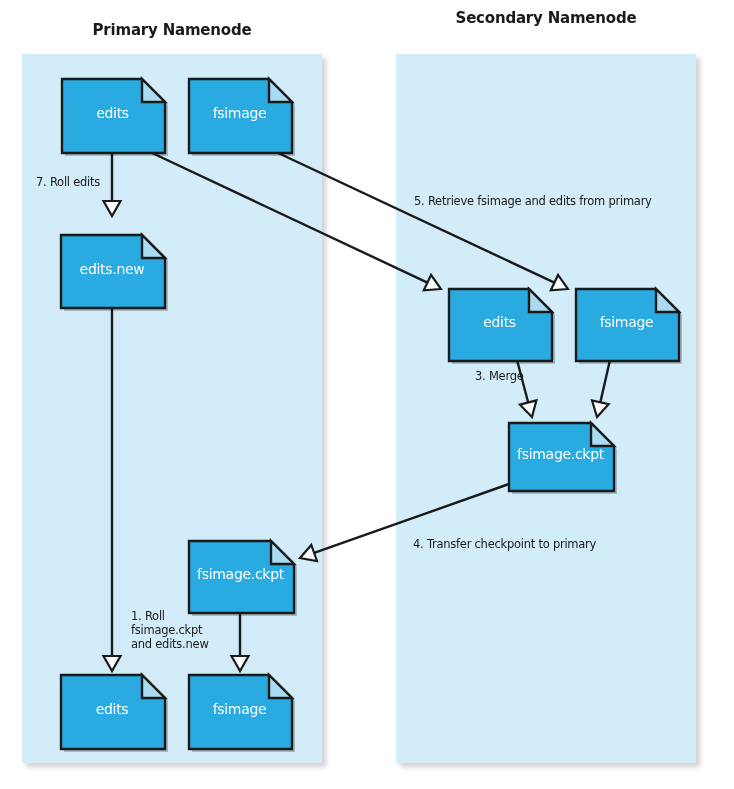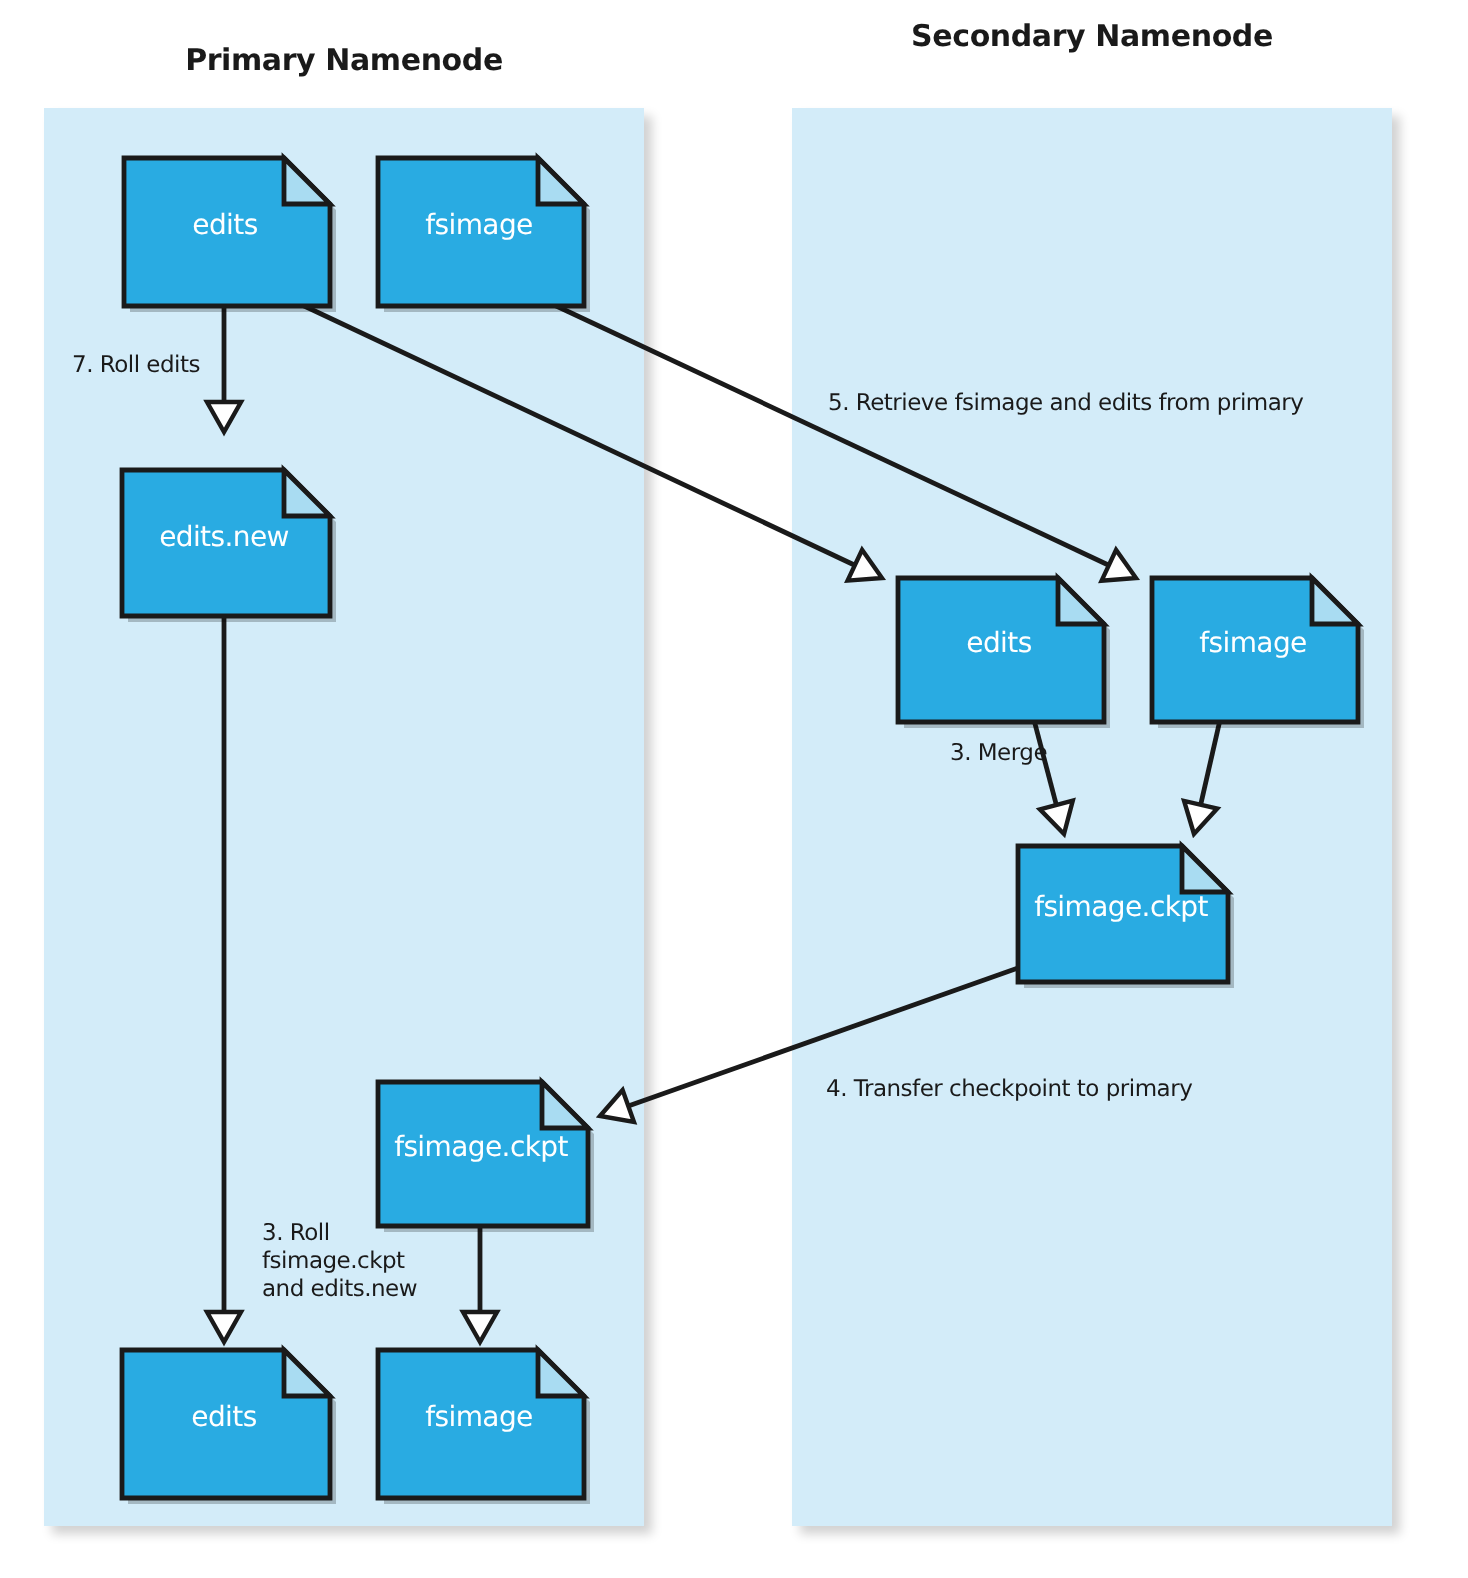--- a/index.html
+++ b/index.html
@@ -179,18 +179,18 @@
         </svg>
         <div class="doc-label" style="top: 24px;">fsimage.ckpt</div>
       </div>
     </div>
 
   <div id="labels-layer">
       <div class="edge-label" style="left: 36px; top: 175px;">7. Roll edits</div>
       <div class="edge-label" style="left: 414px; top: 194px;">5. Retrieve fsimage and edits from primary</div>
       <div class="edge-label" style="left: 455px; top: 369px; margin-left: 20px;">3. Merge</div>
       <div class="edge-label" style="left: 413px; top: 537px;">4. Transfer checkpoint to primary</div>
-      <div class="edge-label" style="left: 131px; top: 609px;">3. Roll
+      <div class="edge-label" style="left: 131px; top: 609px;">1. Roll
 fsimage.ckpt
 and edits.new</div>
     </div>
 
 </div>
 
 </body></html>

